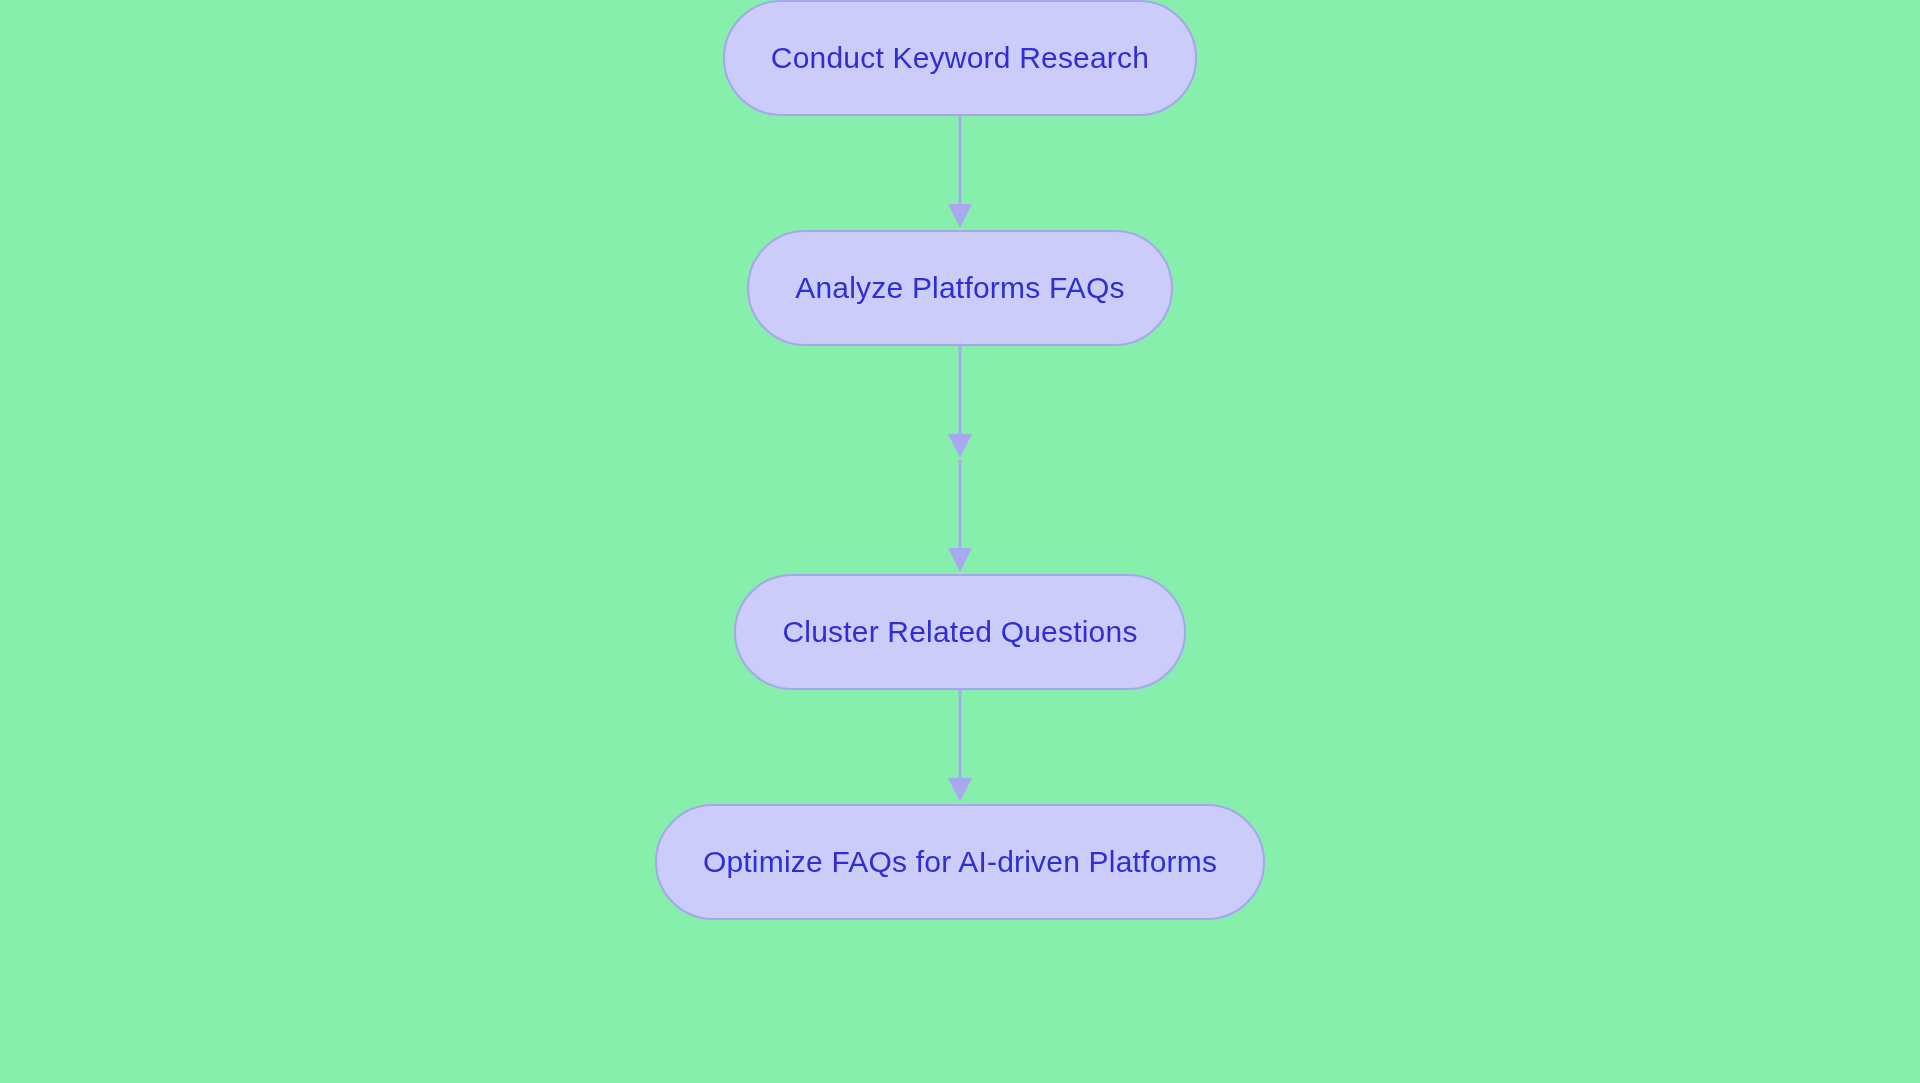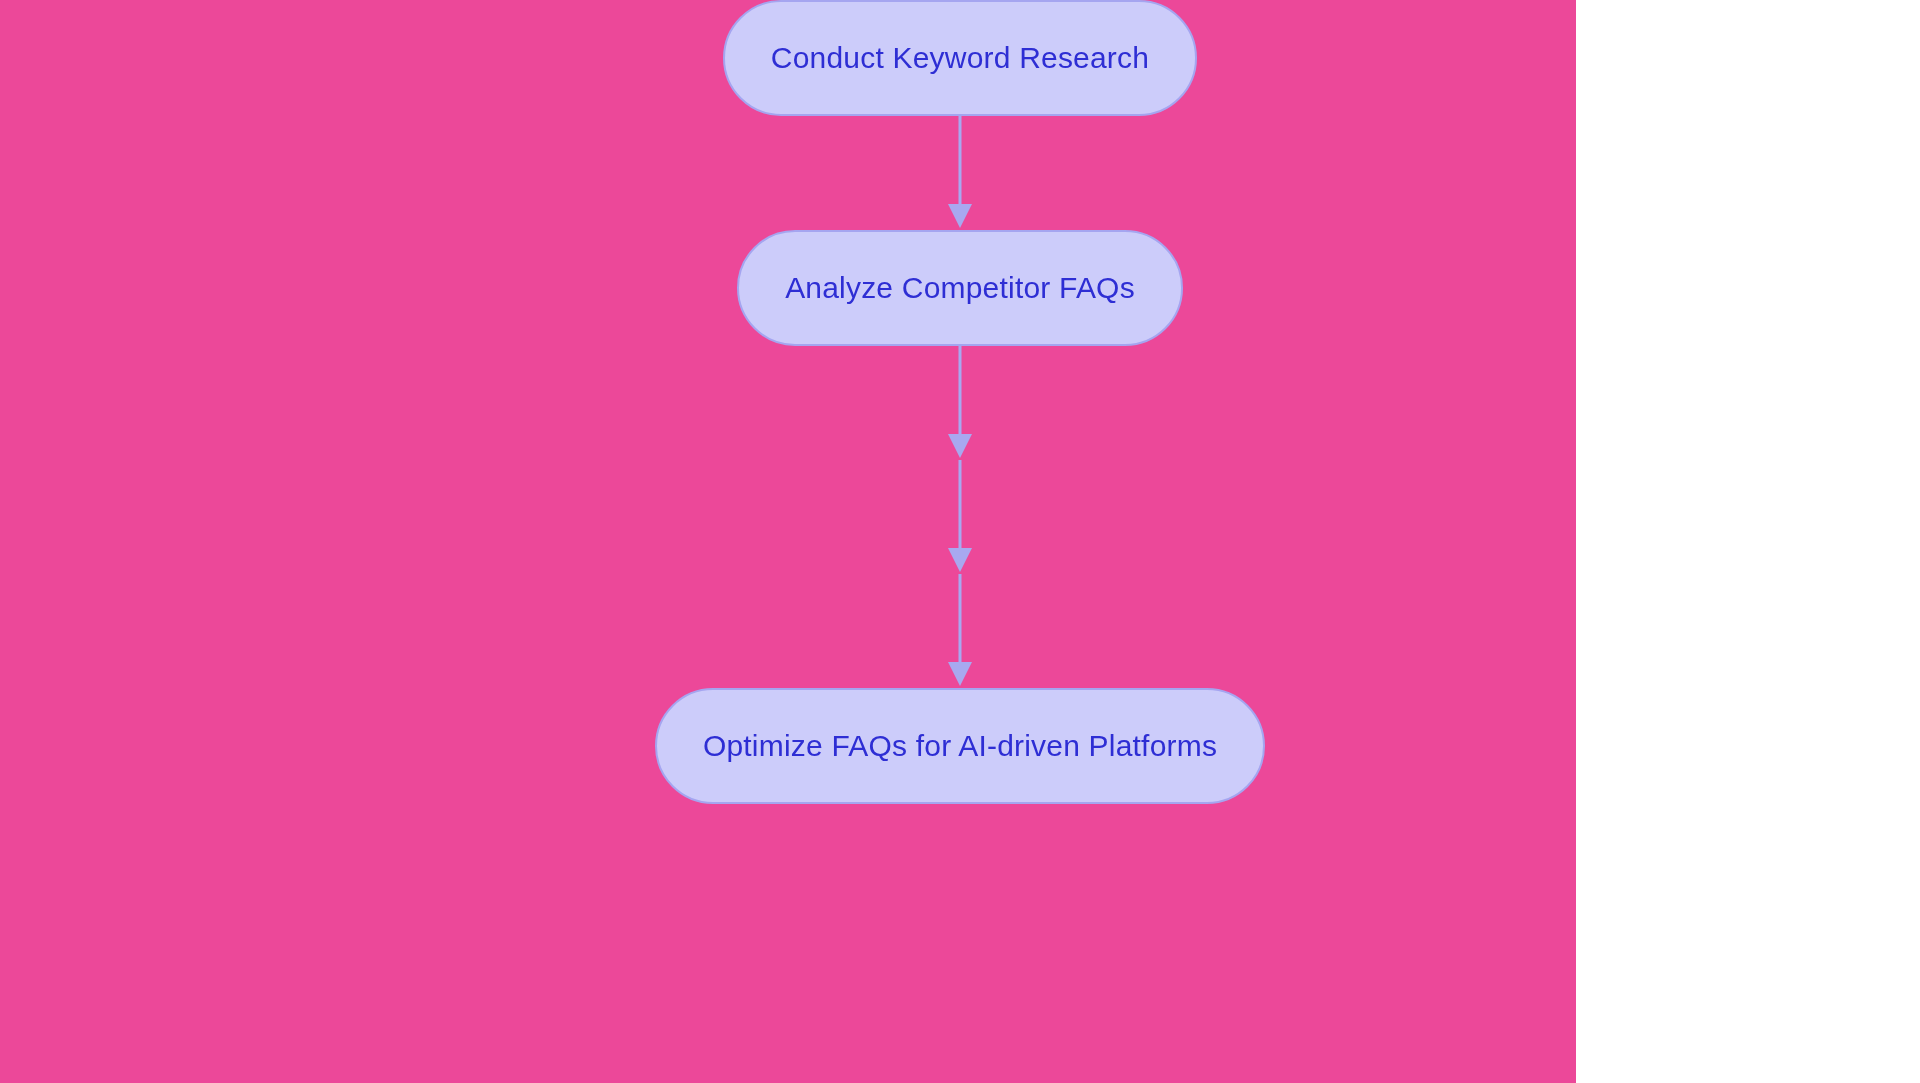--- a/index.html
+++ b/index.html
@@ -10,23 +10,23 @@
   }
   body {
     width: 1920px;
     height: 1083px;
     overflow: hidden;
     font-family: "Liberation Sans", "DejaVu Sans", sans-serif;
   }
 
   #flow-canvas {
     position: relative;
-    width: 1576px;
+    width: 1920px;
     height: 1083px;
-    background: #ec4899;
+    background: #86efac;
   }
 
   .flow-column {
     position: absolute;
     left: 0;
     top: 0;
     width: 1920px;
     height: 1083px;
     display: flex;
     flex-direction: column;
@@ -85,38 +85,41 @@
     </div>
 
     <div class="connector">
       <svg viewBox="0 0 40 114" xmlns="http://www.w3.org/2000/svg">
         <line x1="20" y1="0" x2="20" y2="92" stroke="#a8a8f0" stroke-width="3"></line>
         <polygon points="20,112 8,88 32,88" fill="#a8a8f0"></polygon>
       </svg>
     </div>
 
     <div class="node">
-      <span class="node-label">Analyze Competitor FAQs</span>
+      <span class="node-label">Analyze Platforms FAQs</span>
     </div>
 
     <div class="connector">
       <svg viewBox="0 0 40 114" xmlns="http://www.w3.org/2000/svg">
         <line x1="20" y1="0" x2="20" y2="92" stroke="#a8a8f0" stroke-width="3"></line>
         <polygon points="20,112 8,88 32,88" fill="#a8a8f0"></polygon>
       </svg>
     </div>
 
 
     <div class="connector">
       <svg viewBox="0 0 40 114" xmlns="http://www.w3.org/2000/svg">
         <line x1="20" y1="0" x2="20" y2="92" stroke="#a8a8f0" stroke-width="3"></line>
         <polygon points="20,112 8,88 32,88" fill="#a8a8f0"></polygon>
       </svg>
     </div>
 
+    <div class="node">
+      <span class="node-label">Cluster Related Questions</span>
+    </div>
 
     <div class="connector">
       <svg viewBox="0 0 40 114" xmlns="http://www.w3.org/2000/svg">
         <line x1="20" y1="0" x2="20" y2="92" stroke="#a8a8f0" stroke-width="3"></line>
         <polygon points="20,112 8,88 32,88" fill="#a8a8f0"></polygon>
       </svg>
     </div>
 
     <div class="node">
       <span class="node-label">Optimize FAQs for AI-driven Platforms</span>

